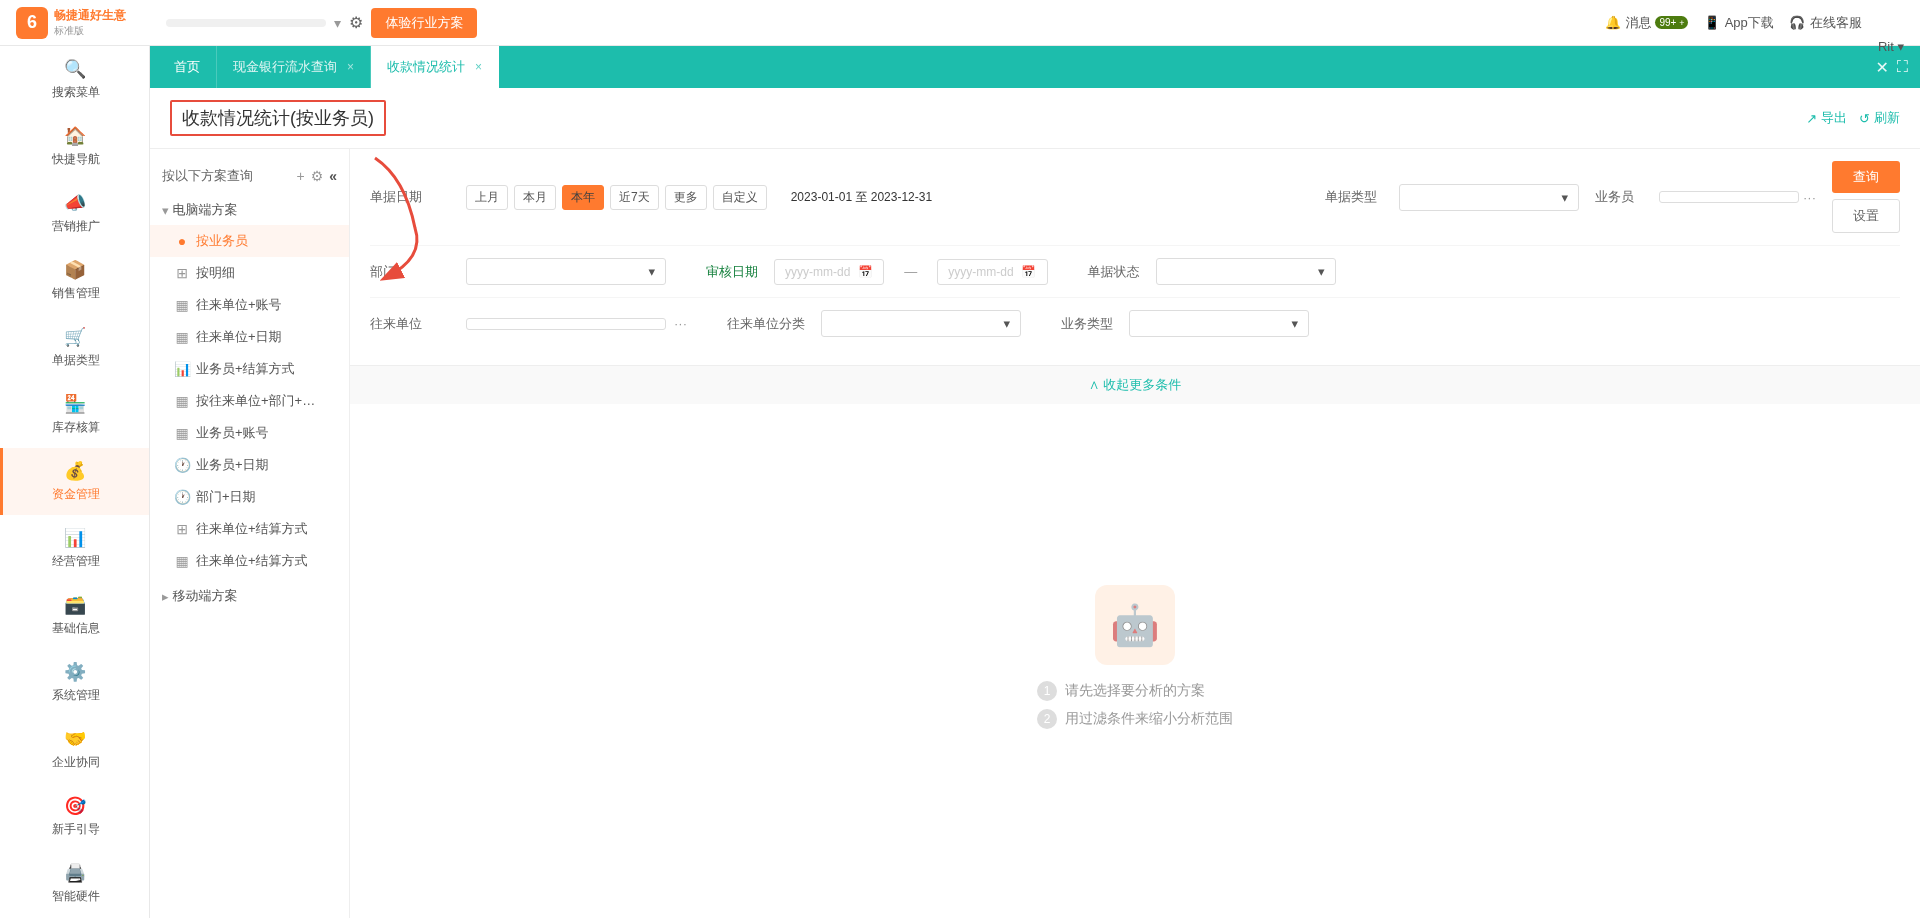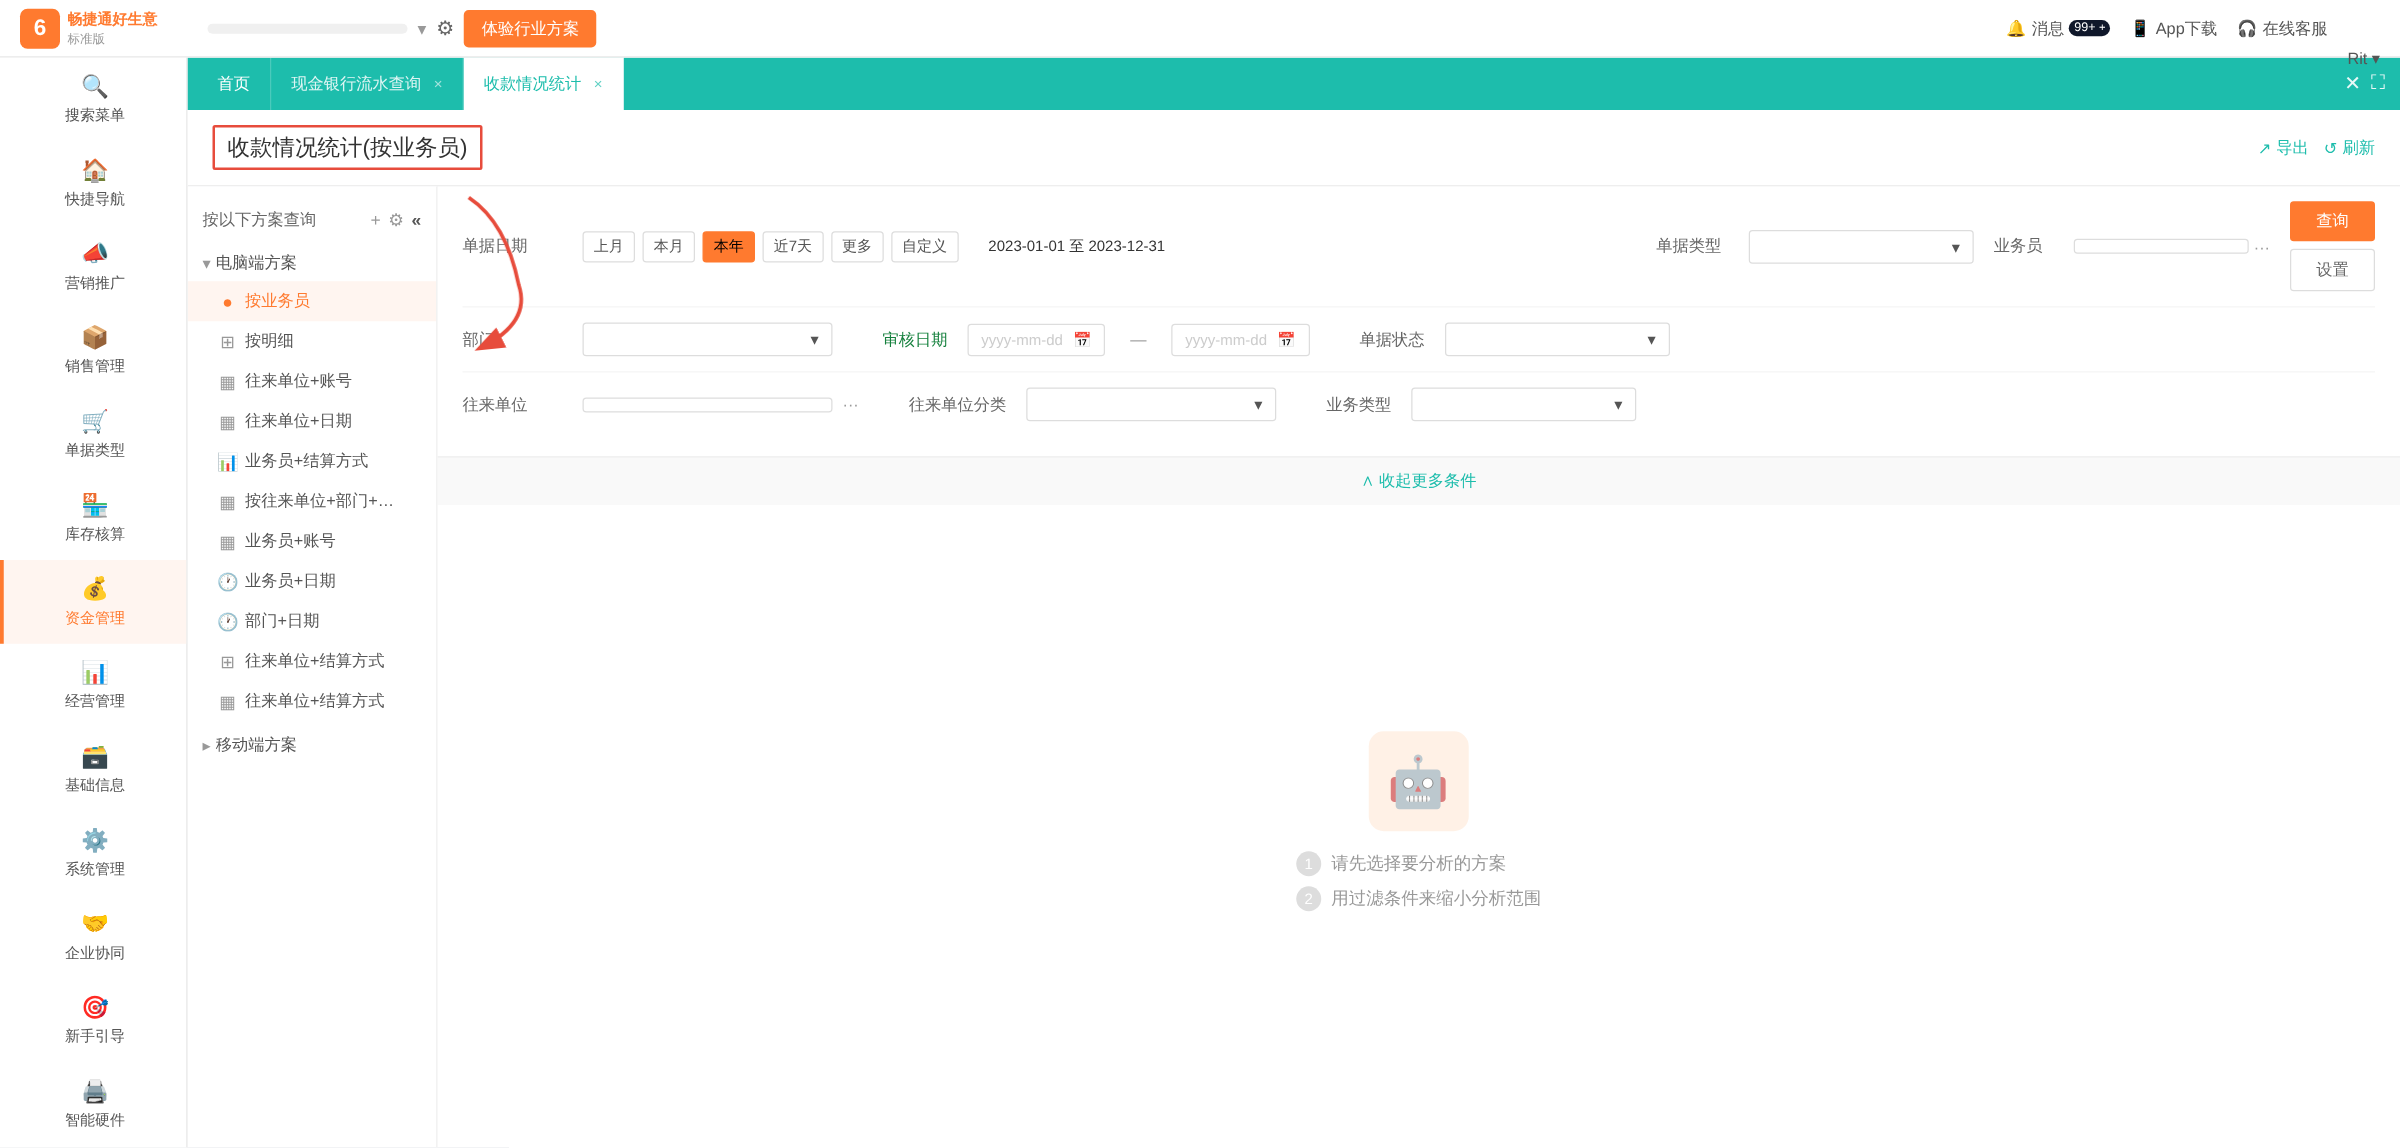--- a/index.html
+++ b/index.html
@@ -38,21 +38,21 @@
     }
     .header-actions {
       display: flex; align-items: center; gap: 16px;
       margin-left: auto;
     }
     .header-action-item {
       display: flex; align-items: center; gap: 4px;
       color: #555; cursor: pointer; font-size: 13px;
     }
     .badge-red {
-      background: #0f172a;
+      background: #4d7c0f;
       color: #fff;
       font-size: 10px;
       border-radius: 8px;
       padding: 1px 4px;
       min-width: 18px;
       text-align: center;
     }
     .badge-plus { font-size: 9px; }
     .trial-btn {
       background: #ff7a2f;
@@ -192,21 +192,21 @@
       padding: 3px 8px;
       border: 1px solid #ddd;
       border-radius: 3px;
       cursor: pointer;
       font-size: 12px;
       color: #555;
       background: #fff;
     }
     .date-btn.active {
       background: #ff7a2f;
-      color: #000000;
+      color: #404040;
       border-color: #ff7a2f;
     }
     .date-range {
       font-size: 12px;
       color: #333;
       margin-left: 8px;
     }
     .filter-select {
       display: flex; align-items: center; gap: 4px;
       border: 1px solid #ddd; border-radius: 3px;

